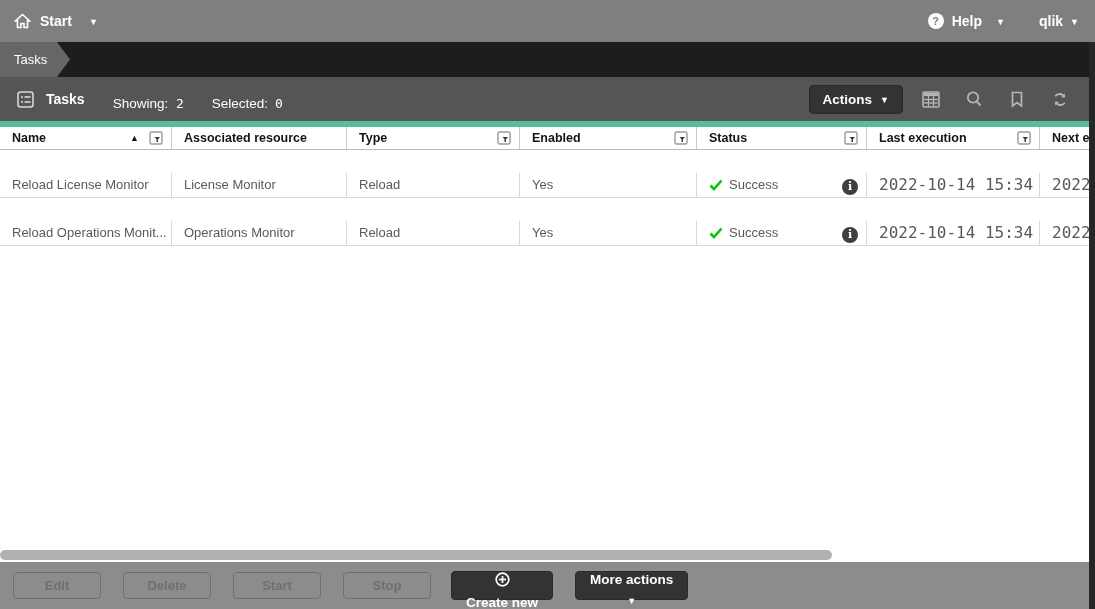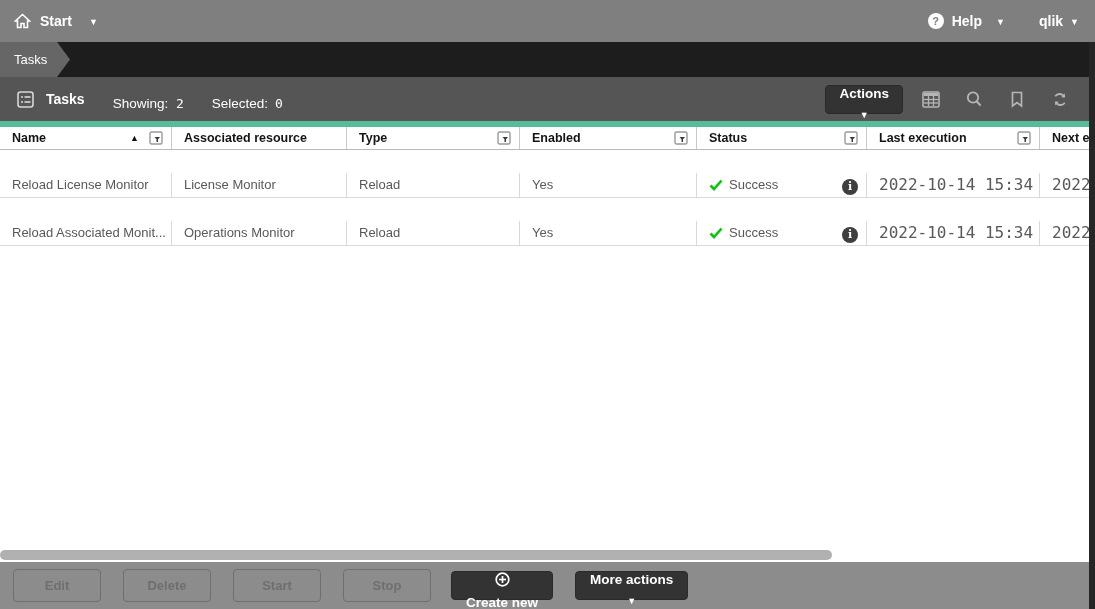--- a/index.html
+++ b/index.html
@@ -26,21 +26,21 @@
 
   
   .toolbar { position:absolute; left:0; top:77px; width:1089px; height:44px; background:#555;
              display:flex; align-items:center; color:#fff; }
   .toolbar .t-icon { margin-left:17px; display:flex; }
   .toolbar .t-title { font-weight:bold; font-size:14px; margin-left:12px; }
   .t-meta { font-size:13.5px; margin-left:28px; color:#fff;margin-top:8px; }
   .t-meta .mono { font-size:13px; }
   .actions-btn { margin-left:auto; background:#333; border:1px solid #2a2a2a; border-radius:4px;
                  color:#fff; font-weight:bold; font-size:13.5px; height:29px; padding:0 13px;
-                 display:flex; align-items:center; gap:8px; cursor:pointer;flex-direction:column; }
+                 display:flex; align-items:center; gap:8px; cursor:pointer; }
   .tb-icons { display:flex; align-items:center; gap:0; margin-left:6px; margin-right:8px; }
   .tb-icons .ibtn { width:43px; height:30px; display:flex; align-items:center; justify-content:center; cursor:pointer; }
 
   
   .accentbar { position:absolute; left:0; top:121px; width:1089px; height:6px; background:#57bb9c; }
   .grid { position:absolute; left:0; top:127px; width:1089px; }
   .tr { display:flex; width:1089px; background:#fff; }
   .th-row { height:23px; border-bottom:1px solid #b9b9b9; }
   .td, .th { flex:0 0 auto; overflow:hidden; white-space:nowrap; }
   .th { border-right:1px solid #c9c9c9; display:flex; align-items:center; padding:0 8px 0 12px;
@@ -60,21 +60,21 @@
   .ts { font-size:16px; letter-spacing:0; }
 
   
   .hscroll { position:absolute; left:0; top:546px; width:1089px; height:16px; background:#fff; }
   .hthumb { position:absolute; left:0; top:4px; width:832px; height:10px; background:#b1b1b1;
             border-radius:5px; }
 
   
   .footer { position:absolute; left:0; top:562px; width:1089px; height:47px; background:#8c8c8c;
             display:flex; align-items:center; }
-  .ghost-btn { width:88px; height:33px; border:1px solid #6f6f6f; border-radius:4px; background:transparent;
+  .ghost-btn { width:88px; height:27px; border:1px solid #6f6f6f; border-radius:4px; background:transparent;
                color:#6f6f6f; font-weight:bold; font-size:13px; font-family:"Liberation Sans",sans-serif; }
   .ghost-btn:nth-of-type(1){ margin-left:13px; }
   .ghost-btn + .ghost-btn { margin-left:22px; }
   .dark-btn { height:29px; background:#333; border:1px solid #2a2a2a; border-radius:4px; color:#fff;
               font-weight:bold; font-size:13.5px; font-family:"Liberation Sans",sans-serif;
               display:flex; align-items:center; gap:8px; padding:0 14px; cursor:pointer;flex-direction:column; }
   .create-btn { margin-left:20px; }
   .more-btn { margin-left:22px; }
 
   
@@ -237,21 +237,21 @@
           </svg>
       </span>
       <span>Success</span>
       <span class="info-dot">i</span>
     </div>
     <div class="td c5 mono ts">2022-10-14 15:34</div>
     <div class="td c6 mono ts">2022-1</div>
   </div>
 
   <div class="tr data-row">
-    <div class="td c0">Reload Associated Monit...</div>
+    <div class="td c0">Reload Operations Monit...</div>
     <div class="td c1">Operations Monitor</div>
     <div class="td c2">Reload</div>
     <div class="td c3">Yes</div>
     <div class="td c4 status-cell">
       <span class="check">
         <svg width="14" height="12" viewBox="0 0 14 12">
             <path d="M1.5 6.5 L5 10 L12.5 1.5" fill="none" stroke="#0bc40b" stroke-width="2.6"></path>
           </svg>
       </span>
       <span>Success</span>

